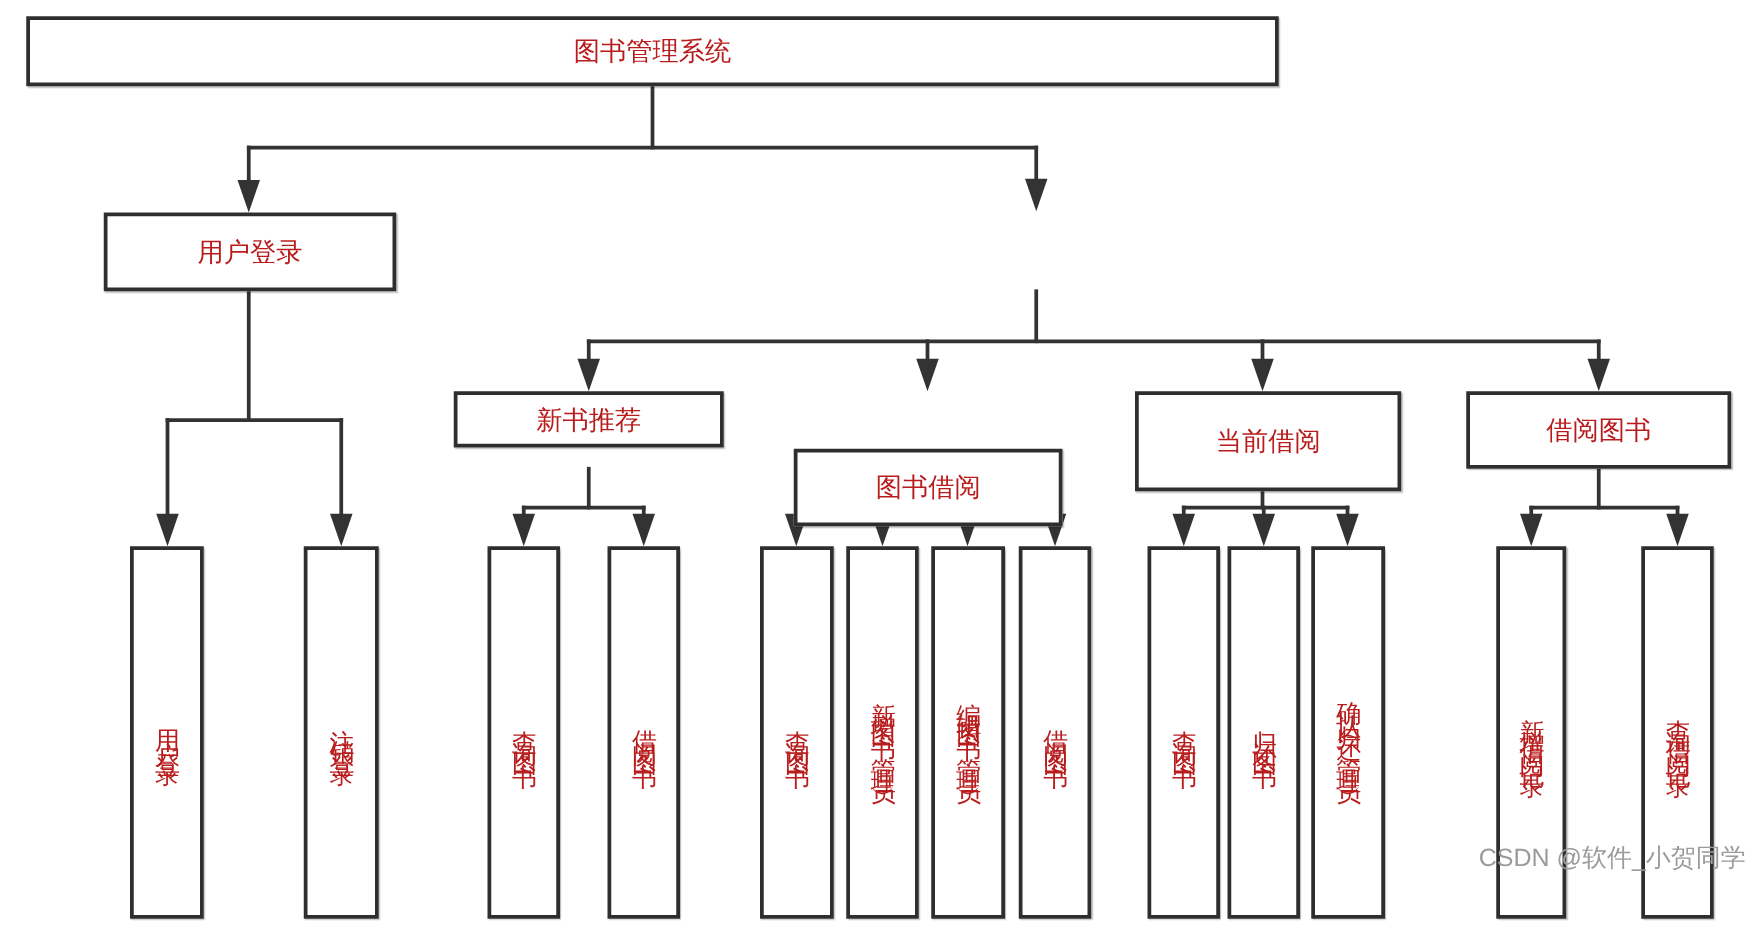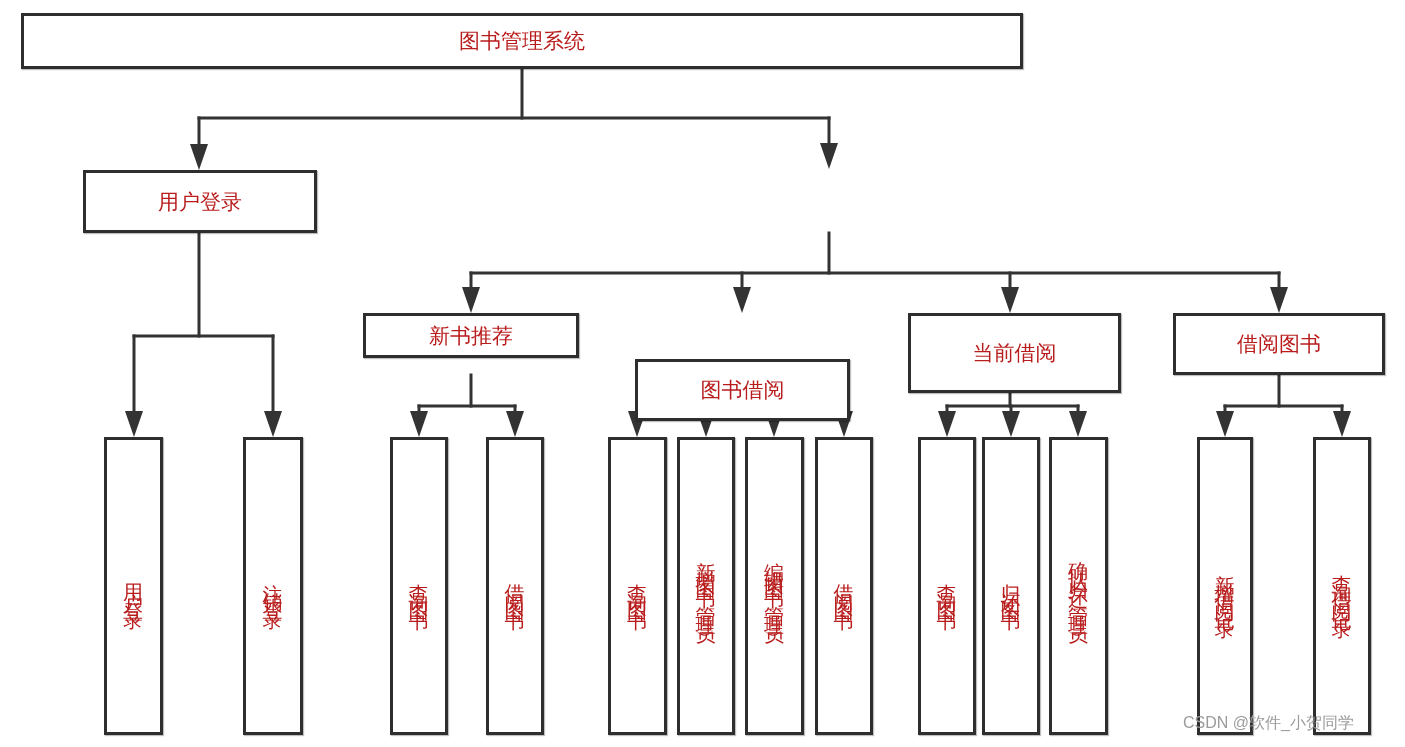--- a/index.html
+++ b/index.html
@@ -39,22 +39,22 @@
   .leaf {
     writing-mode: vertical-rl;
     text-orientation: mixed;
     font-size: 20px;
     letter-spacing: 9px;
     line-height: 1.1;
   }
   .watermark {
     position: absolute;
     left: 1183px;
-    top: 713px;
-    font-size: 16px;
+    top: 673px;
+    font-size: 20px;
     color: #9b9b9b;
     white-space: nowrap;
     z-index: 5;
   }
 </style>
 </head>
 <body>
 
 <div class="canvas">
 

